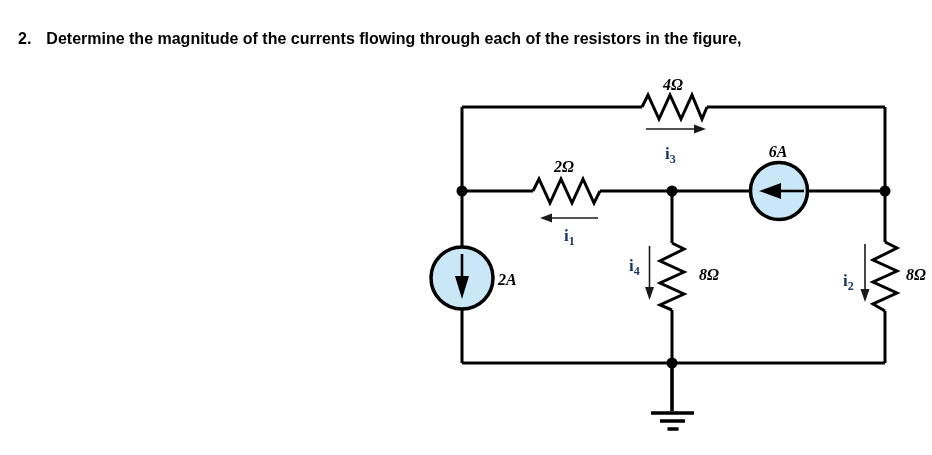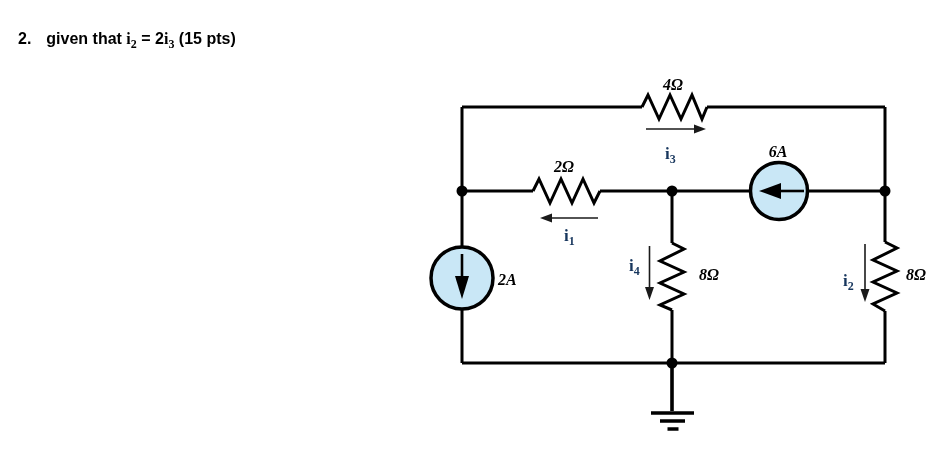--- a/index.html
+++ b/index.html
@@ -28,21 +28,21 @@
   .comp-label{font-family:"Liberation Serif",serif;font-style:italic;font-weight:bold;font-size:16px;fill:#000;}
   .cur-label{font-family:"Liberation Serif",serif;font-weight:bold;font-size:17px;}
   .cur-label .sub{font-size:12px;}
 </style>
 </head>
 <body>
 
 <div class="problem">
   <span class="num">2.</span>
   <div>
-    <div><span>given that </span><span class="mvar">i</span><sub class="mvar">2</sub><span> = 2</span><span class="mvar">i</span><sub class="mvar">3</sub><span> (15 pts)</span></div>
+    <div>Determine the magnitude of the currents flowing through each of the resistors in the figure,</div>
   </div>
 </div>
 
 <svg class="circuit" width="932" height="455" viewBox="0 0 932 455">
 
   <path class="wire" d="M462 107 H642 M707 107 H885
            M462 107 V247 M462 309 V363
            M885 107 V242 M885 311 V363
            M462 191 H533 M600 191 H672 M672 191 H750 M808 191 H885
            M672 191 V243 M672 310 V363

